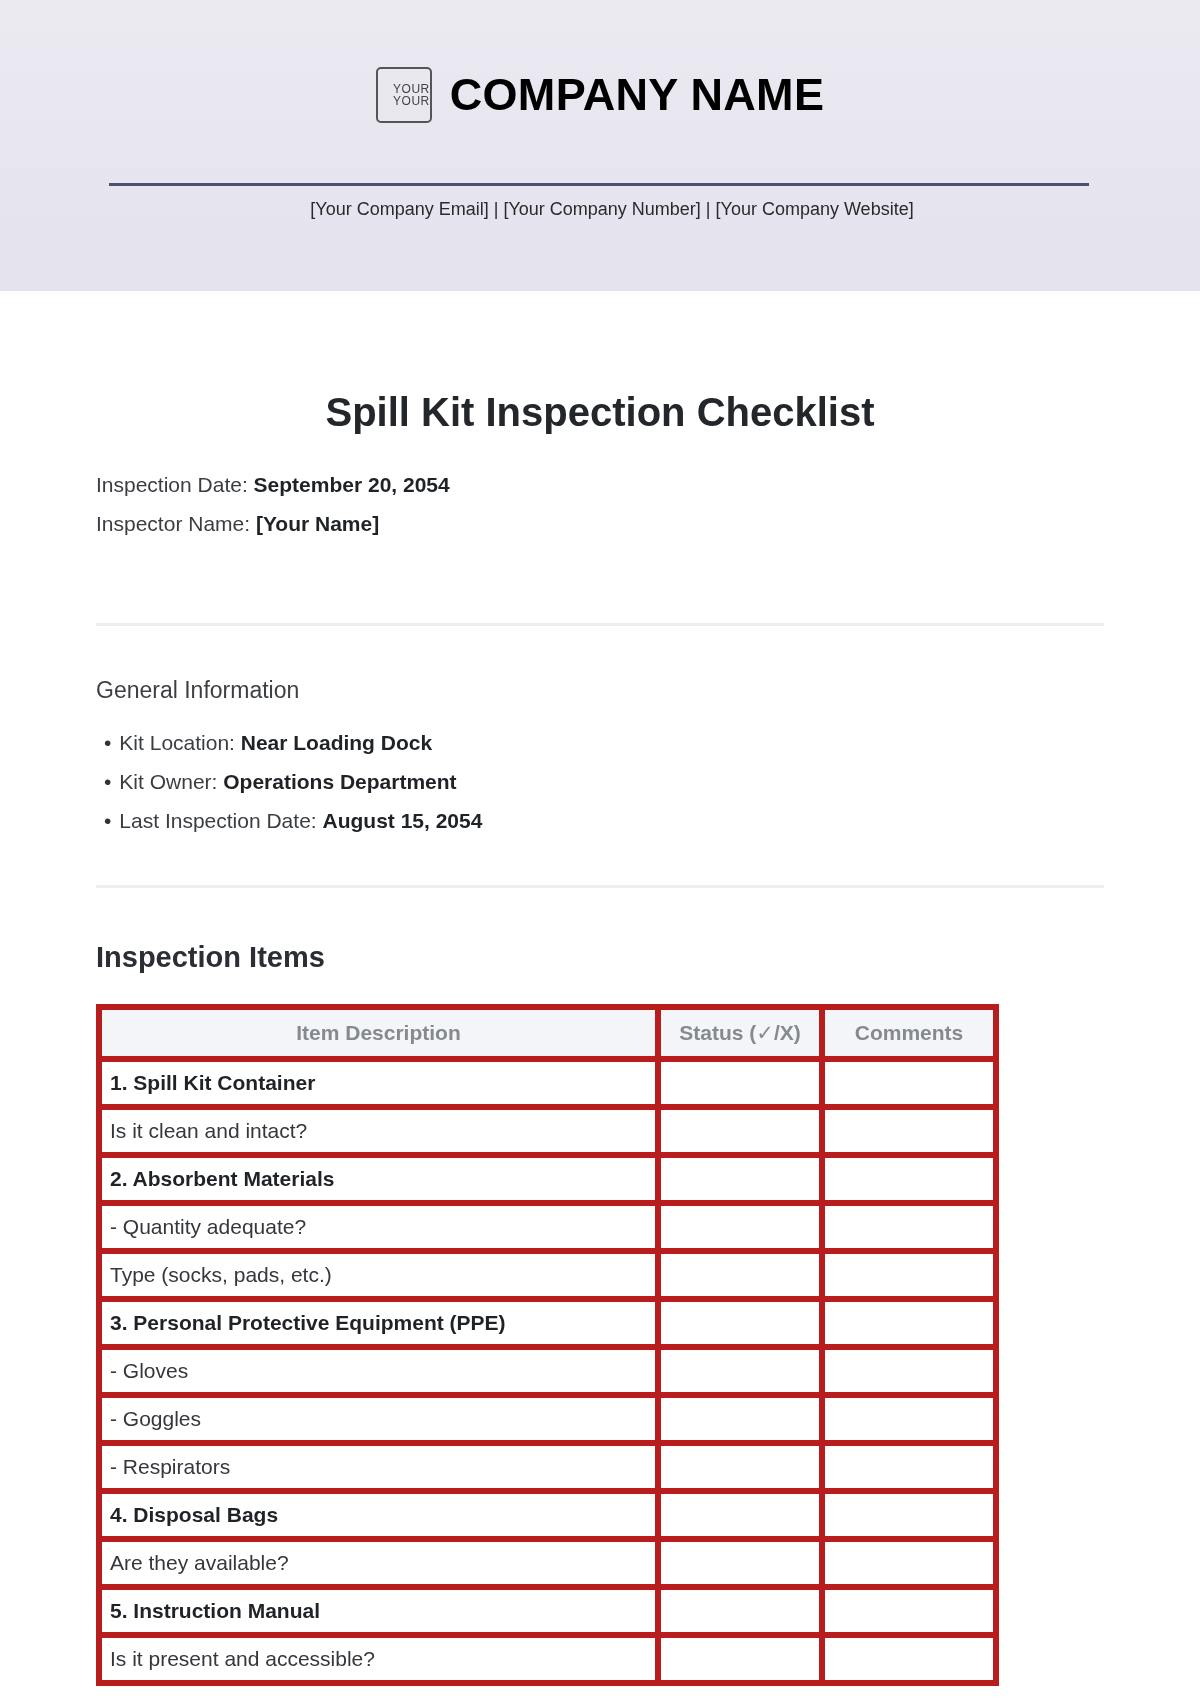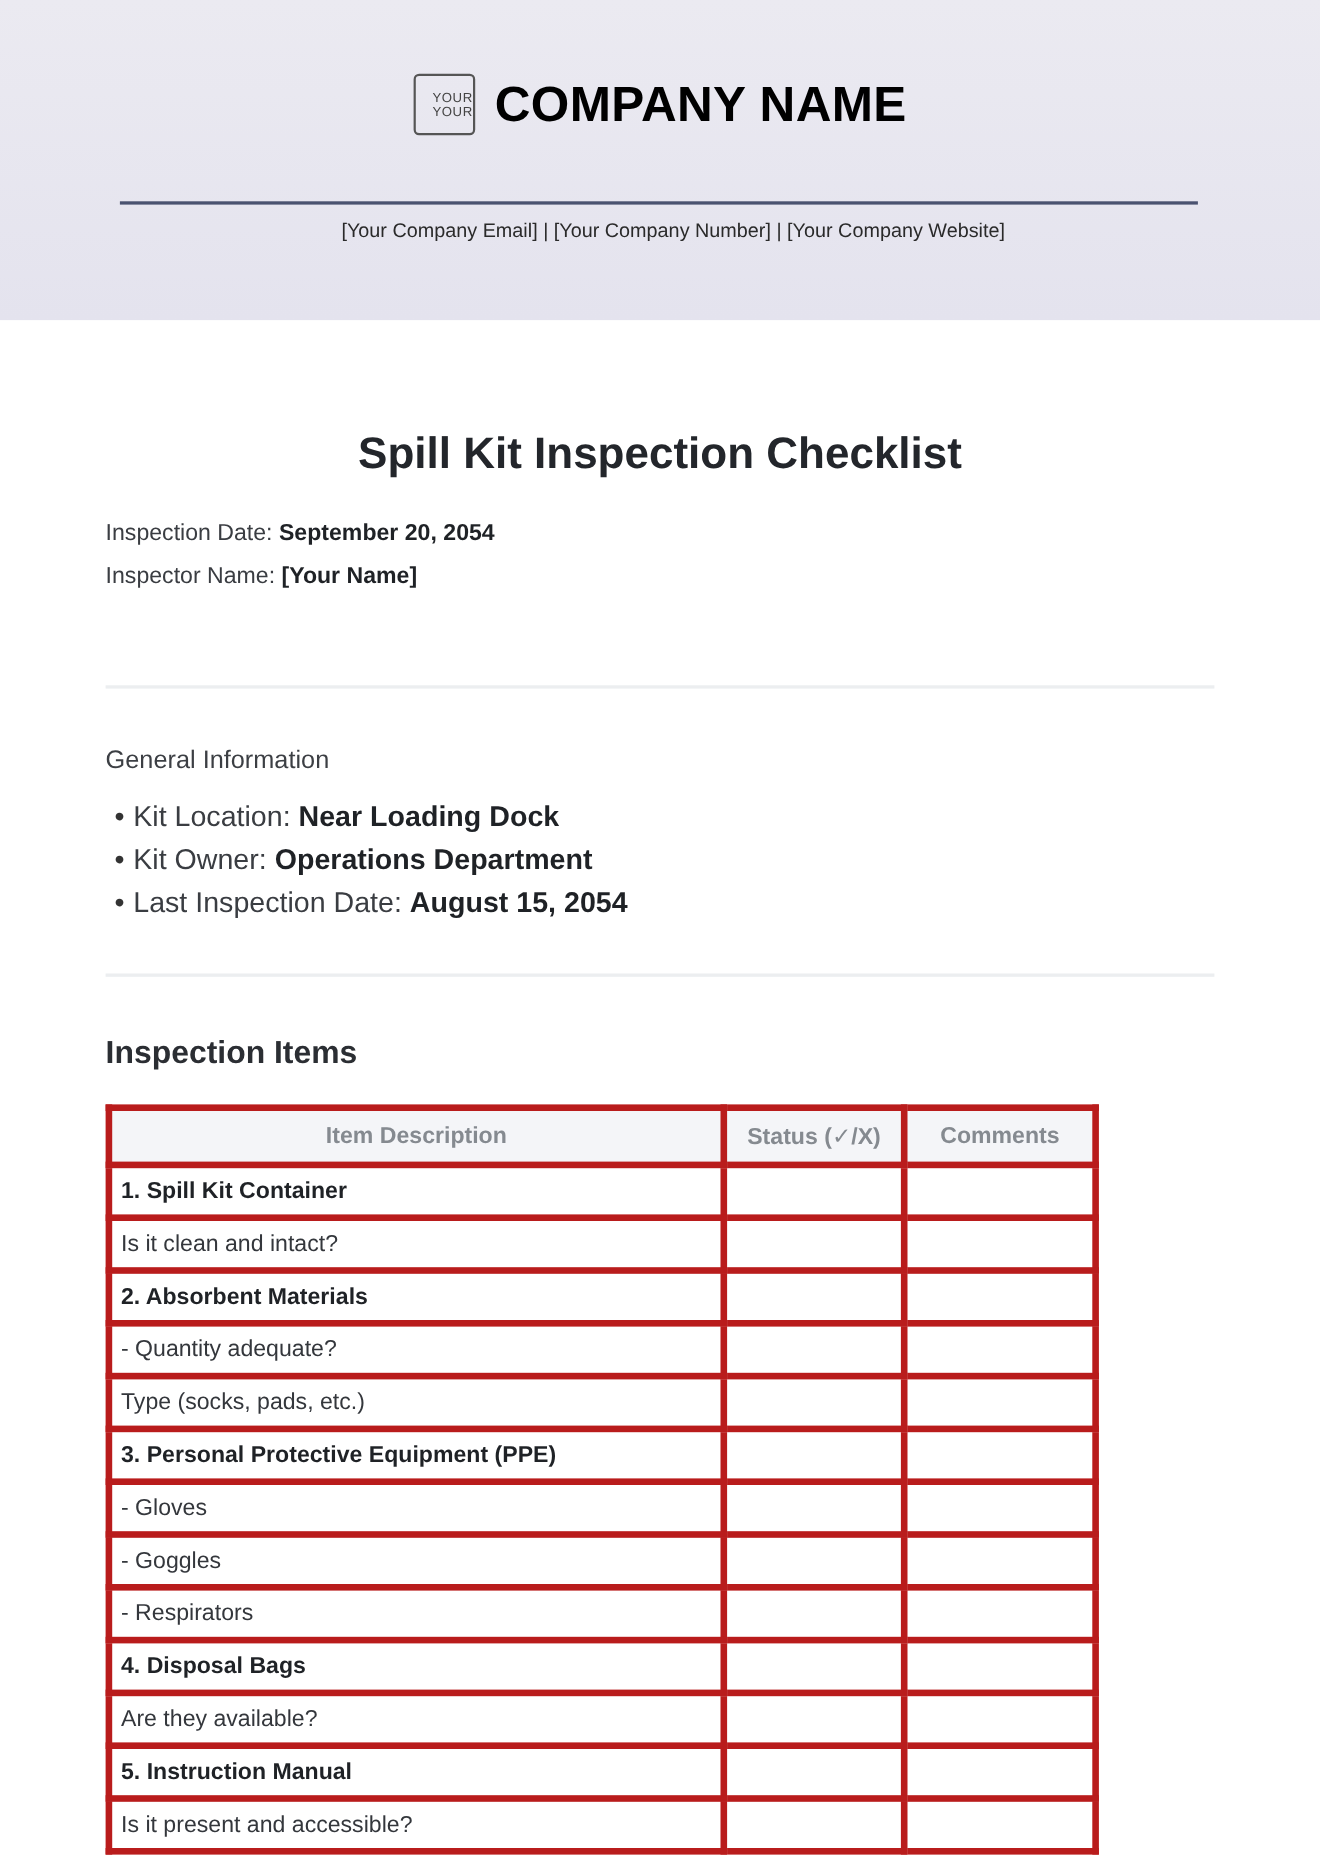--- a/index.html
+++ b/index.html
@@ -39,21 +39,21 @@
       font-size: 18px; color: #2a2a2a; padding-left: 12px;
     }
     .title {
       position: absolute; top: 390px; left: 0; width: 1200px; text-align: center;
       font-size: 40px; font-weight: bold; color: #23262b;
     }
     .meta { position: absolute; left: 96px; top: 465px; font-size: 21px; line-height: 39px; color: #3a3d42; }
     .meta b { color: #1f2226; }
     .divider { position: absolute; left: 96px; width: 1008px; height: 3px; background: #eceef0; }
     .section-sub { position: absolute; left: 96px; font-size: 23px; color: #3c3f44; }
-    .bullets { position: absolute; left: 104px; top: 723px; font-size: 26px; line-height: 39px; color: #3a3d42; list-style: none; margin: 0; padding: 0; }
+    .bullets { position: absolute; left: 104px; top: 723px; font-size: 21px; line-height: 39px; color: #3a3d42; list-style: none; margin: 0; padding: 0; }
     .bullets li::before { content: "•"; margin-right: 8px; color: #333; }
     .bullets b { color: #1f2226; }
     .section-title { position: absolute; left: 96px; top: 941px; font-size: 29px; font-weight: bold; color: #2b2e33; }
     table.items {
       position: absolute; left: 96px; top: 1004px; border-collapse: collapse;
       font-size: 21px;
     }
     table.items th, table.items td {
       border: 6px solid #b91c1c; height: 48px; box-sizing: border-box; padding: 0 8px;
     }

